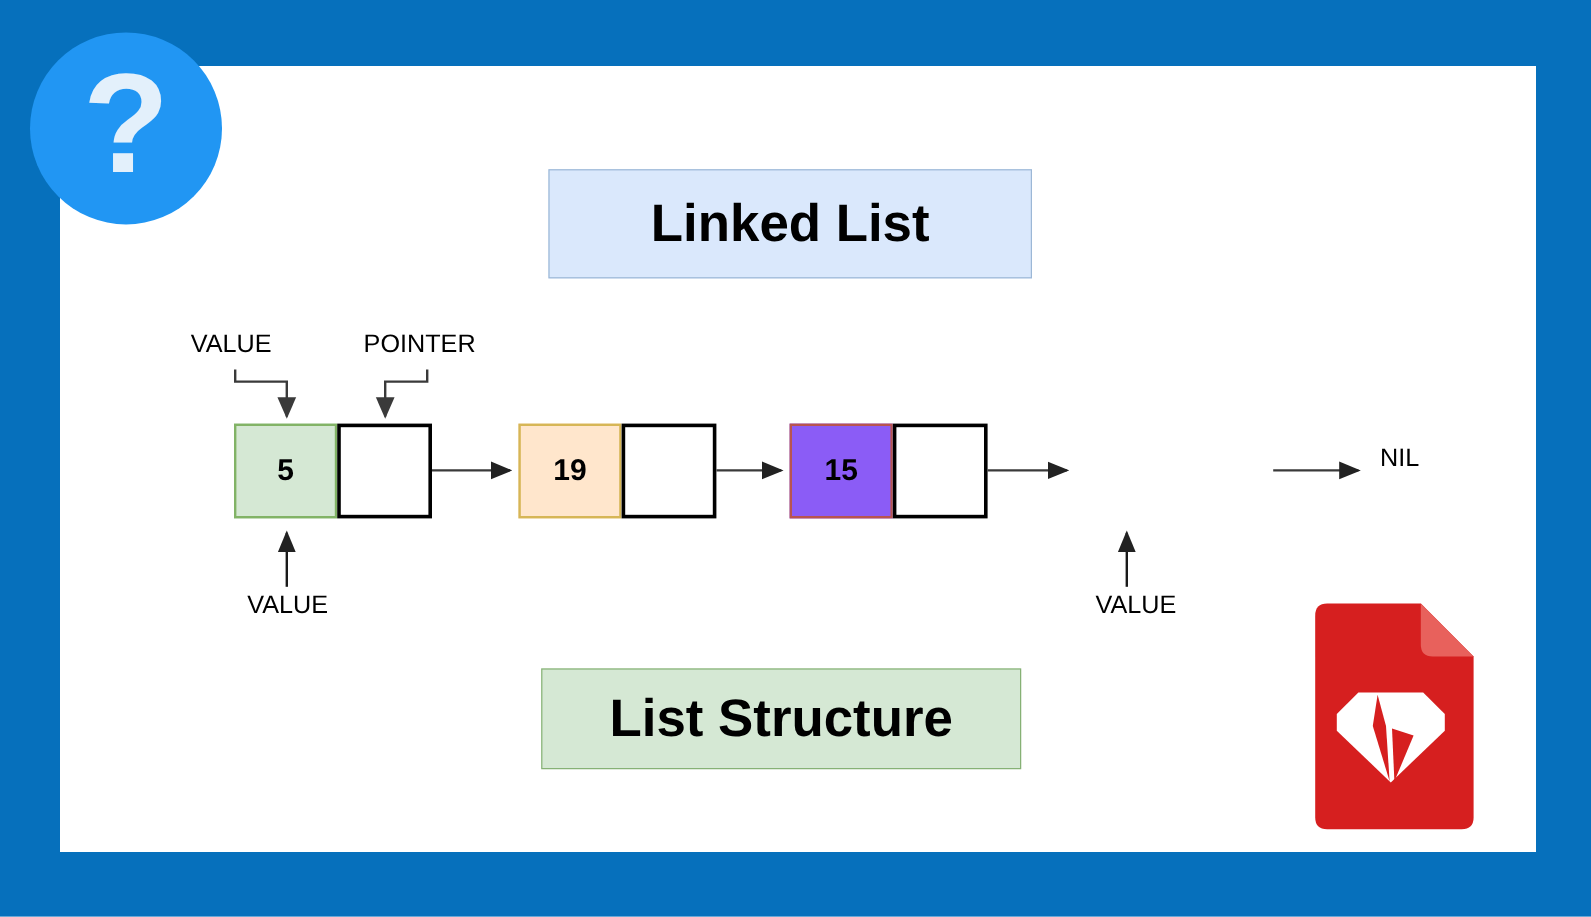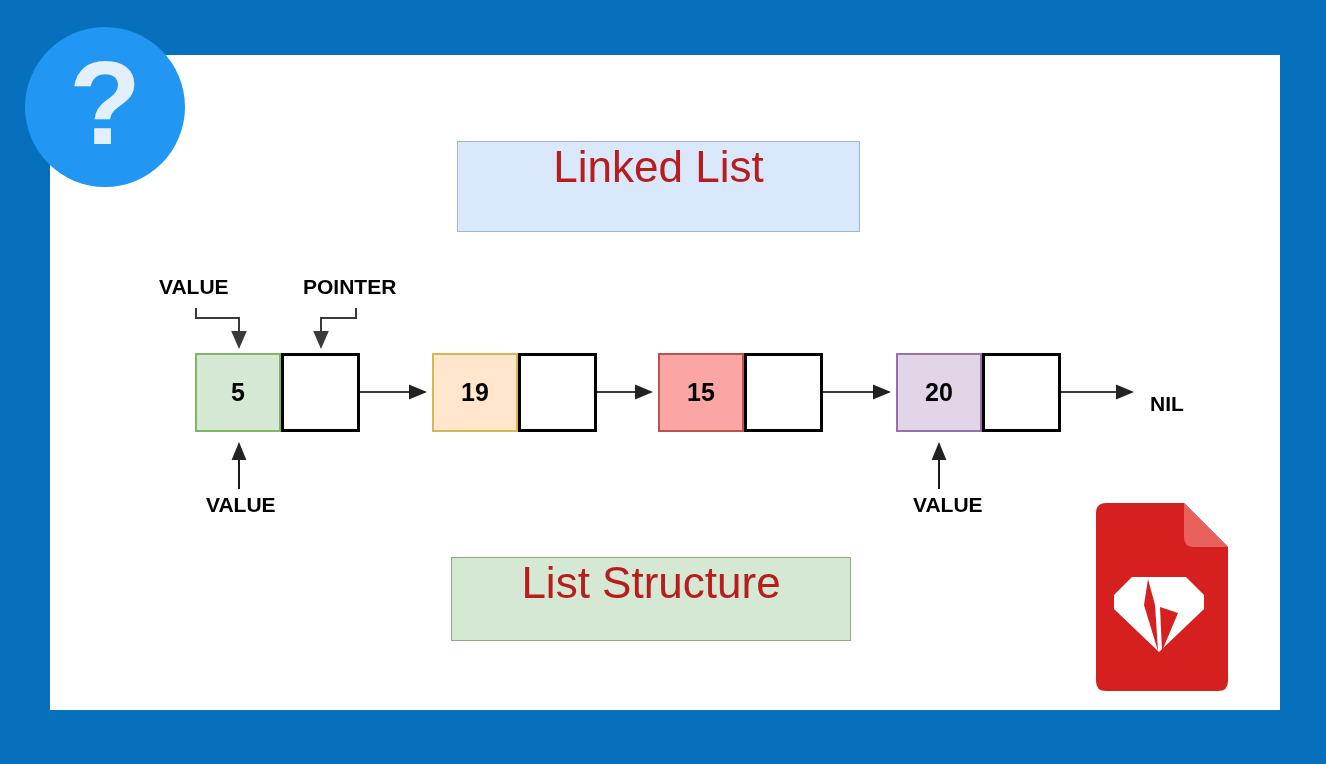--- a/index.html
+++ b/index.html
@@ -48,23 +48,24 @@
     font-weight: bold;
     font-family: "Liberation Sans", sans-serif;
     line-height: 1;
     padding-bottom: 8px;
     box-sizing: border-box;
   }
   
   .banner {
     position: absolute;
     display: flex;
+    align-items: center;
     justify-content: center;
-    font-weight: normal;
-    color: #b91c1c;
+    font-weight: bold;
+    color: #000000;
     box-sizing: border-box;
   }
   #title-banner {
     left: 457px;
     top: 141px;
     width: 403px;
     height: 91px;
     background: #dae8fc;
     border: 1px solid #9cb7d6;
     font-size: 44px;
@@ -110,29 +111,29 @@
     left: 0;
     top: 0;
     width: 1326px;
     height: 764px;
     pointer-events: none;
   }
   
   .lbl {
     position: absolute;
     font-size: 21px;
-    font-weight: bold;
+    font-weight: normal;
     color: #000000;
     white-space: nowrap;
   }
   #label-value   { left: 159px; top: 275px; }
   #label-pointer { left: 303px; top: 275px; }
   #label-head    { left: 206px; top: 493px; }
   #label-tail    { left: 913px; top: 493px; }
-  #label-nil     { left: 1150px; top: 392px; }
+  #label-nil     { left: 1150px; top: 370px; }
   
   #ruby-icon {
     position: absolute;
     left: 1088px;
     top: 501px;
     width: 142px;
     height: 192px;
   }
 </style>
 </head>
@@ -162,32 +163,26 @@
   </div>
 
   <div class="node" id="node-1" style="left:432px;">
     <div class="cell-value" id="node-1-value" style="background: rgb(255, 230, 204); border: 2px solid rgb(214, 182, 86);">
       <span>19</span>
     </div>
     <div class="cell-pointer"></div>
   </div>
 
   <div class="node" id="node-2" style="left:658px;">
-    <div class="cell-value" id="node-2-value" style="background: #fca5a5; border: 2px solid rgb(184, 84, 80);">
+    <div class="cell-value" id="node-2-value" style="background: #8b5cf6; border: 2px solid rgb(184, 84, 80);">
       <span>15</span>
     </div>
     <div class="cell-pointer"></div>
   </div>
 
-  <div class="node" id="node-3" style="left:896px;">
-    <div class="cell-value" id="node-3-value" style="background: rgb(225, 213, 231); border: 2px solid rgb(150, 115, 166);">
-      <span>20</span>
-    </div>
-    <div class="cell-pointer"></div>
-  </div>
 
   <svg id="overlay" viewBox="0 0 1326 764">
     <defs>
       <marker id="arrowhead" markerWidth="9" markerHeight="9" refX="8" refY="4.5" orient="auto" markerUnits="strokeWidth">
         <path d="M0,0.6 L9,4.5 L0,8.4 z" fill="#3a3a3a"></path>
       </marker>
       <marker id="arrowhead-thin" markerWidth="9" markerHeight="9" refX="8" refY="4.5" orient="auto" markerUnits="strokeWidth">
         <path d="M0,0.8 L9,4.5 L0,8.2 z" fill="#222222"></path>
       </marker>
     </defs>

